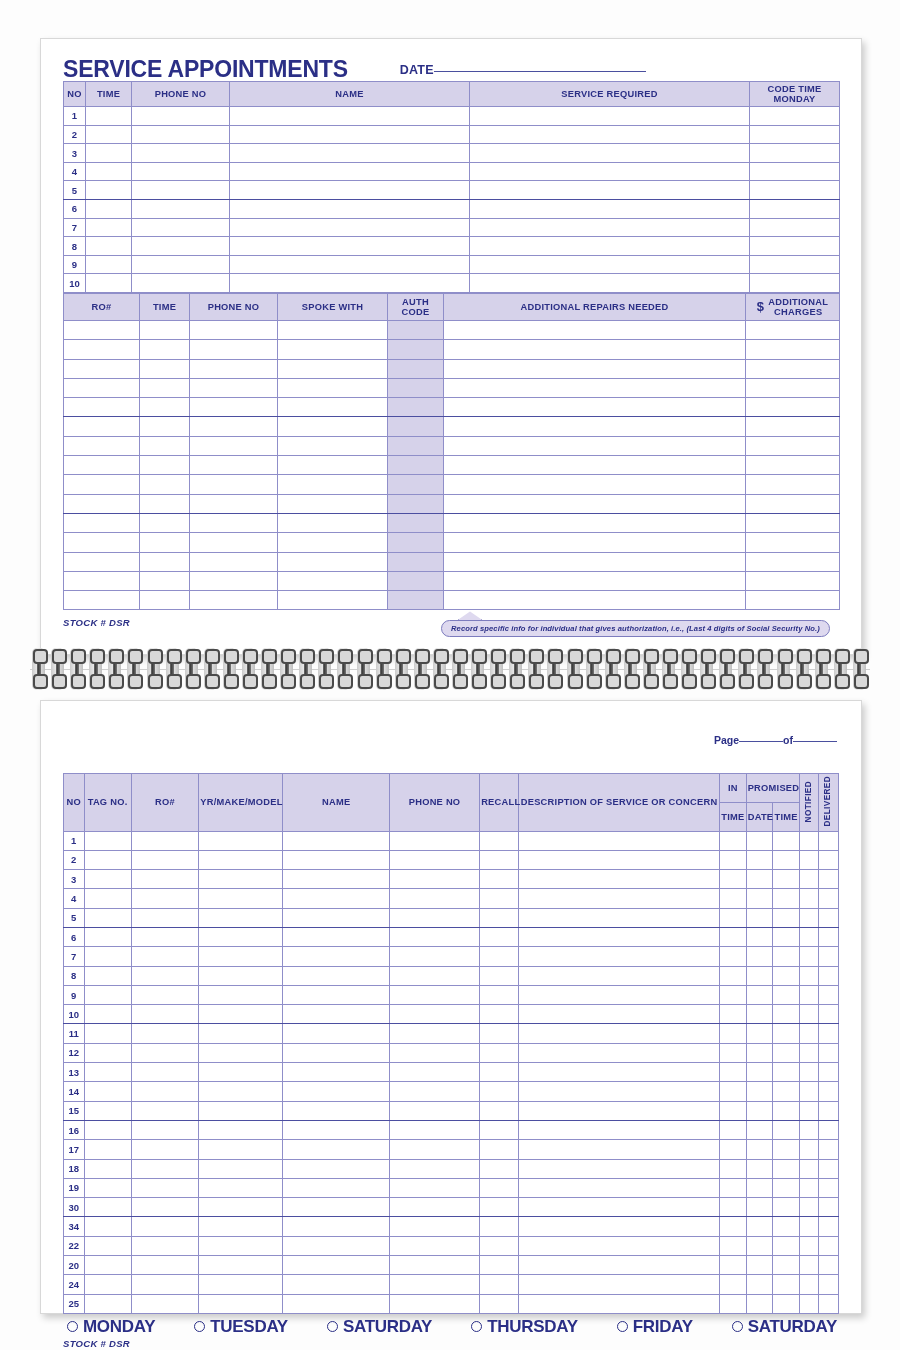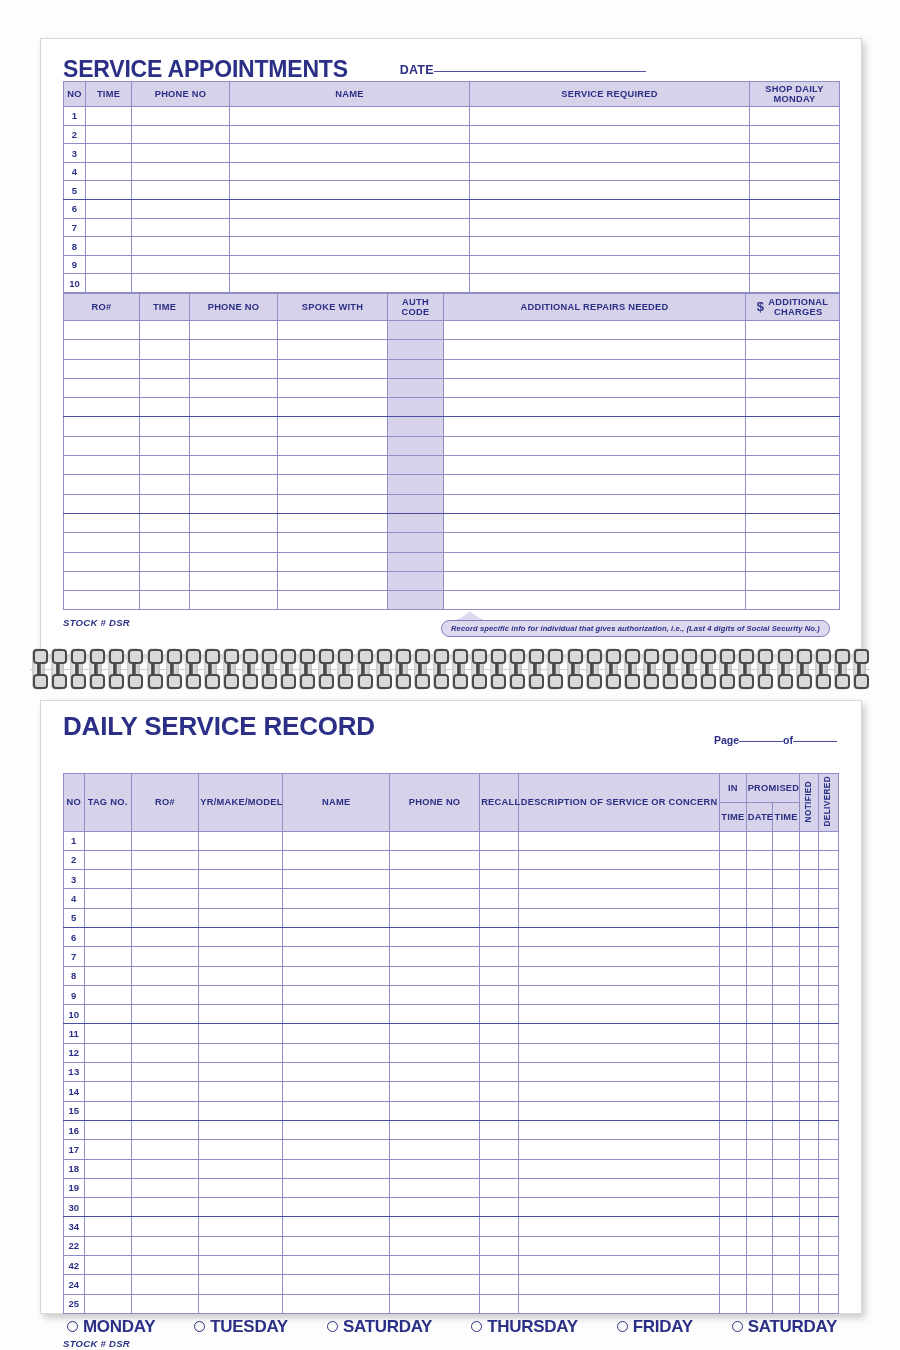--- a/index.html
+++ b/index.html
@@ -179,21 +179,21 @@
             <col style="width:90px">
         </colgroup>
         <thead>
           <tr>
             <th>NO</th>
             <th>TIME</th>
             <th>PHONE NO</th>
             <th>NAME</th>
             <th>SERVICE REQUIRED</th>
             <th>
-              <span>SHOP DAILY</span><br>
+              <span>CODE TIME</span><br>
               <span>MONDAY</span>
             </th>
           </tr>
         </thead>
         <tbody>
             <tr>
               <td class="num">1</td>
               <td></td>
               <td></td>
               <td></td>
@@ -721,21 +721,20 @@
         <div class="wire"></div>
         <div class="capT"></div>
         <div class="capB"></div>
       </div>
     </div>
 
   <div class="sheet" id="sheet-bottom">
     <div class="inner" style="top:12px;">
 
       <div style="position:relative;height:60px;">
-        <div class="title big" style="font-size:26px;">DAILY SERVICE RECORD</div>
 
 
         <div class="pagebox" style="top:21px;right:2px;">
           <span>Page</span><span class="rule" style="width:44px;"></span><span>of</span><span class="rule" style="width:44px;"></span>
         </div>
       </div>
 
       <table class="form" id="tbl-daily">
         <colgroup>
           <col style="width:20px">
@@ -952,21 +951,21 @@
               <td style="height: 18.3px;"></td>
               <td style="height: 18.3px;"></td>
               <td style="height: 18.3px;"></td>
               <td style="height: 18.3px;"></td>
               <td style="height: 18.3px;"></td>
               <td style="height: 18.3px;"></td>
               <td style="height: 18.3px;"></td>
               <td style="height: 18.3px;"></td>
             </tr>
             <tr>
-              <td class="num" style="height: 18.3px; font-family: Liberation Mono, monospace;">13</td>
+              <td class="num" style="height: 18.3px;">13</td>
               <td style="height: 18.3px;"></td>
               <td style="height: 18.3px;"></td>
               <td style="height: 18.3px;"></td>
               <td style="height: 18.3px;"></td>
               <td style="height: 18.3px;"></td>
               <td style="height: 18.3px;"></td>
               <td style="height: 18.3px;"></td>
               <td style="height: 18.3px;"></td>
               <td style="height: 18.3px;"></td>
               <td style="height: 18.3px;"></td>
@@ -1102,21 +1101,21 @@
               <td style="height: 18.3px;"></td>
               <td style="height: 18.3px;"></td>
               <td style="height: 18.3px;"></td>
               <td style="height: 18.3px;"></td>
               <td style="height: 18.3px;"></td>
               <td style="height: 18.3px;"></td>
               <td style="height: 18.3px;"></td>
               <td style="height: 18.3px;"></td>
             </tr>
             <tr>
-              <td class="num" style="height: 18.3px;">42</td>
+              <td class="num" style="height: 18.3px;">20</td>
               <td style="height: 18.3px;"></td>
               <td style="height: 18.3px;"></td>
               <td style="height: 18.3px;"></td>
               <td style="height: 18.3px;"></td>
               <td style="height: 18.3px;"></td>
               <td style="height: 18.3px;"></td>
               <td style="height: 18.3px;"></td>
               <td style="height: 18.3px;"></td>
               <td style="height: 18.3px;"></td>
               <td style="height: 18.3px;"></td>

